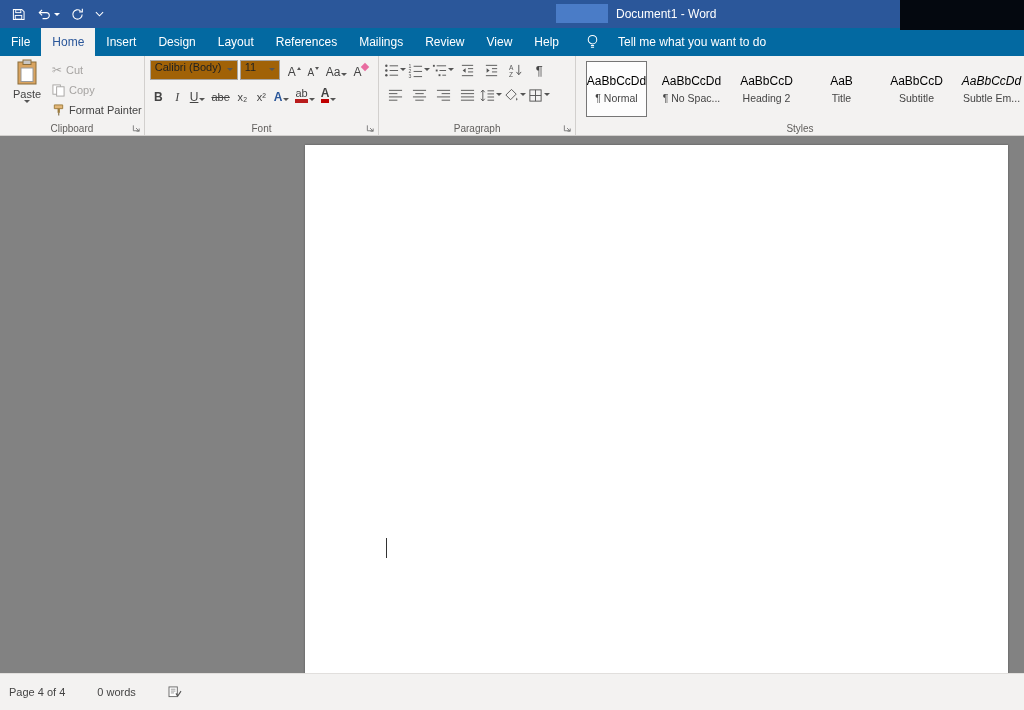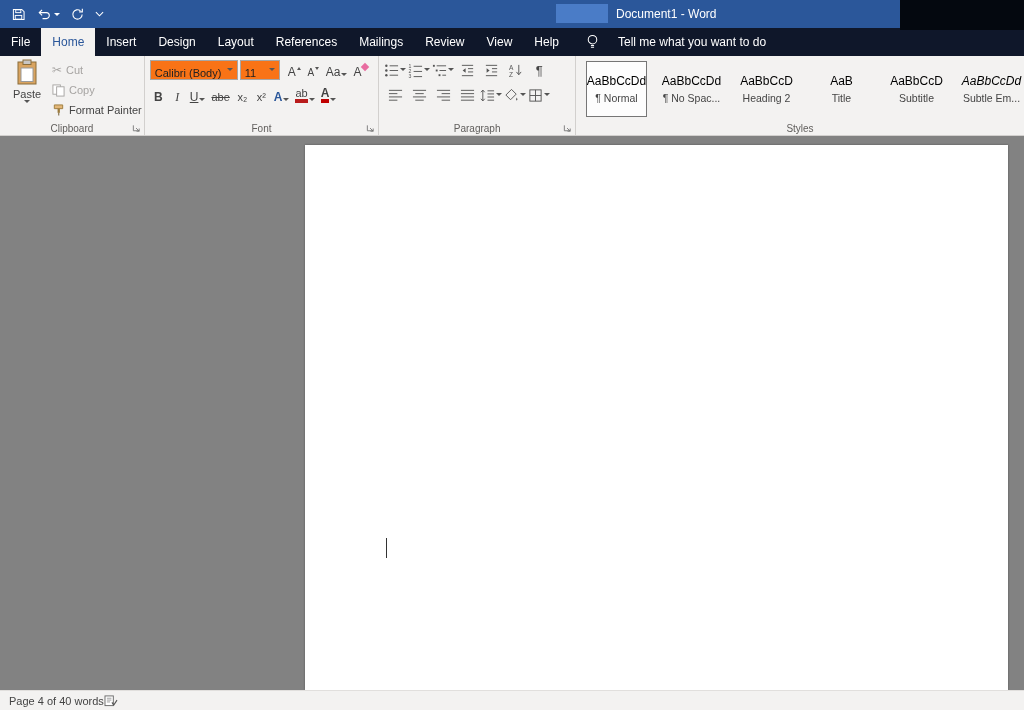--- a/index.html
+++ b/index.html
@@ -9,21 +9,21 @@
 
   
   .titlebar { height:28px; background:#2b579a; position:relative; display:flex; align-items:center; color:#fff; flex:0 0 auto; }
   .qat { display:flex; align-items:center; gap:11px; padding-left:12px; }
   .qat .qbtn { display:flex; align-items:center; gap:3px; cursor:default; }
   .title-highlight { position:absolute; left:556px; top:4px; width:52px; height:19px; background:#4a7cc7; }
   .win-title { position:absolute; left:616px; top:0; height:28px; line-height:28px; font-size:12px; color:#fff; white-space:nowrap; }
   .dark-corner { position:absolute; right:0; top:0; width:124px; height:30px; background:#04080f; z-index:6; }
 
   
-  .menubar { height:28px; background:#0f172a; display:flex; align-items:stretch; color:#fff; flex:0 0 auto; }
+  .menubar { height:28px; background:#0369a1; display:flex; align-items:stretch; color:#fff; flex:0 0 auto; }
   .tab { padding:0 11px; font-size:12px; display:flex; align-items:center; cursor:default; }
   .tab.active { background:#f3f2f1; color:#2b579a; }
   .tellme { margin-left:16px; display:flex; align-items:center; gap:19px; font-size:12px; color:#fff; cursor:default; }
 
   
   .ribbon { height:80px; background:#f3f2f1; border-bottom:1px solid #d2d0ce; display:flex; flex:0 0 auto; }
   .group { position:relative; border-right:1px solid #d2d0ce; padding:3px 2px 15px 2px; }
   .group-label { position:absolute; bottom:1px; left:0; right:0; text-align:center; font-size:10px; color:#605e5c; }
   .launcher { position:absolute; bottom:2px; right:3px; cursor:default; }
 
@@ -31,21 +31,21 @@
   .clip-content { display:flex; gap:4px; padding-left:4px; }
   .paste-btn { width:42px; display:flex; flex-direction:column; align-items:center; font-size:11px; color:#444; cursor:default; }
   .paste-btn .lbl { margin-top:2px; }
   .clip-col { display:flex; flex-direction:column; gap:2px; padding-top:2px; }
   .small-btn { display:flex; align-items:center; gap:4px; font-size:11px; height:18px; color:#444; cursor:default; white-space:nowrap; }
   .small-btn.disabled { color:#a6a4a2; }
 
   .g-font { width:236px; }
   .rows { display:flex; flex-direction:column; gap:5px; padding:1px 3px; }
   .row { display:flex; align-items:center; gap:2px; }
-  .combo { background:#f97316; border:1px solid #a8a6a4; height:20px; display:flex; align-items:flex-end; font-size:11px; color:#222; cursor:default; }
+  .combo { background:#a16207; border:1px solid #a8a6a4; height:20px; display:flex; align-items:flex-start; font-size:11px; color:#222; cursor:default; }
   .combo .txt { padding:0 4px; flex:1; white-space:nowrap; overflow:hidden; }
   .combo .arr { width:13px; align-self:stretch; display:flex; align-items:center; justify-content:center; }
   .c-name { width:88px; }
   .c-size { width:40px; margin-right:4px; }
   .rbtn { height:20px; min-width:17px; display:flex; align-items:flex-end; justify-content:center; font-size:12px; color:#444; padding:0 2px 2px 2px; gap:1px; cursor:default; line-height:1; }
   .dd { width:0; height:0; border-left:3px solid transparent; border-right:3px solid transparent; border-top:3.5px solid #555; display:inline-block; margin-bottom:2px; }
   .dd-w { border-top-color:#fff; margin-bottom:0; }
   .b { font-weight:bold; }
   .i { font-style:italic; font-family:"Liberation Serif", serif; }
   .u { text-decoration:underline; }
@@ -72,21 +72,21 @@
   .p-title { font-size:20px; }
   .p-sub { color:#5a5a5a; }
   .p-subtle { color:#5a5a5a; font-style:italic; }
 
   
   .docarea { flex:1; position:relative; background:#828282; overflow:hidden; }
   .page { position:absolute; left:305px; top:9px; width:703px; height:545px; background:#ffffff; box-shadow:0 0 2px rgba(0,0,0,0.35); }
   .caret { position:absolute; left:81px; top:393px; width:1px; height:20px; background:#333; }
 
   
-  .statusbar { height:20px; background:#f3f2f1; border-top:1px solid #e1dfdd; display:flex; align-items:center; gap:0; padding:0 9px; font-size:11px; color:#444; flex:0 0 auto; }
+  .statusbar { height:37px; background:#f3f2f1; border-top:1px solid #e1dfdd; display:flex; align-items:center; gap:32px; padding:0 9px; font-size:11px; color:#444; flex:0 0 auto; }
   .sb-item { display:flex; align-items:center; cursor:default; }
 
   svg { display:block; }
 </style>
 </head>
 <body>
 
 <div class="app">
 
   <div class="titlebar">

